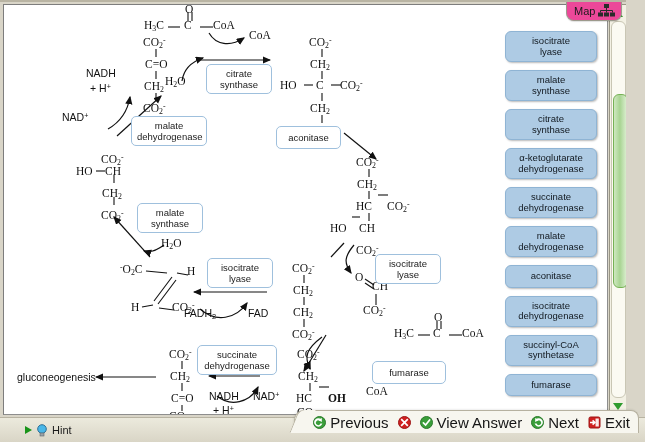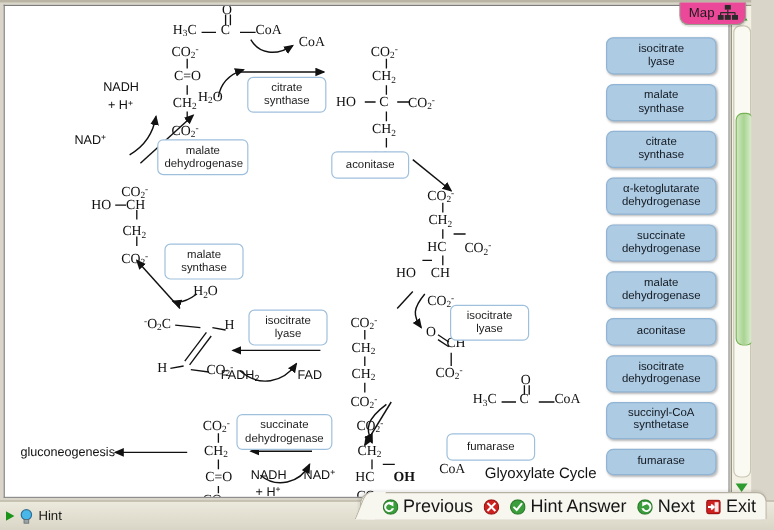--- a/index.html
+++ b/index.html
@@ -97,21 +97,21 @@
 
   svg.overlay{position:absolute;left:0;top:0;width:603px;height:409px;pointer-events:none;}
 
   
   .hintbar{
     position:absolute;left:0;bottom:0;width:645px;height:24px;
     background:linear-gradient(to bottom,#eceadd,#d9d5c6);
     border-top:1px solid #b8b3a2;
     display:flex;align-items:center;
   }
-  .hint-item{display:flex;align-items:center;gap:4px;padding-left:5px;font-size:11px;color:#1a1a1a;}
+  .hint-item{display:flex;align-items:center;gap:4px;padding-left:25px;font-size:11px;color:#1a1a1a;}
   .hint-tri{width:0;height:0;border-top:4px solid transparent;border-bottom:4px solid transparent;border-left:7px solid #199419;}
 
   .navbar{
     position:absolute;right:6px;bottom:9px;
     height:22px;
     background:#f7f6ef;
     border:1px solid #b6b1a0;
     border-bottom:none;
     border-radius:10px 8px 0 0;
     padding:0 8px 0 18px;
@@ -307,21 +307,20 @@
     <span class="chem m" style="left:166px;top:365px;">CH<sub>2</sub></span>
     <span class="chem m" style="left:167px;top:387px;">C=O</span>
     <span class="chem m" style="left:165px;top:405px;">CO<sup>-</sup></span>
 
     <span class="lbl" style="left:205px;top:385px;">NADH</span>
     <span class="lbl" style="left:209px;top:399px;">+ H<sup>+</sup></span>
     <span class="lbl" style="left:249px;top:385px;">NAD<sup>+</sup></span>
 
     <span class="gluco" style="left:13px;top:366px;">gluconeogenesis</span>
 
-    <span class="title" style="left:400px;top:382px;">Glyoxylate Cycle</span>
 
     <div class="ansbox" style="left:202px;top:59px;width:66px;">
       <div>citrate</div>
       <div>synthase</div>
     </div>
 
     <div class="ansbox" style="left:127px;top:111px;width:76px;">
       <div>malate</div>
       <div>dehydrogenase</div>
     </div>
@@ -450,21 +449,21 @@
       <svg class="ico" viewBox="0 0 13 13">
         <circle cx="6.5" cy="6.5" r="6" fill="#cf2020" stroke="#9c1515"></circle>
         <path d="M3.2,3.2 L9.8,9.8 M9.8,3.2 L3.2,9.8" stroke="#fff" stroke-width="1.7"></path>
       </svg>
     </div>
     <div class="navitem">
       <svg class="ico" viewBox="0 0 13 13">
         <circle cx="6.5" cy="6.5" r="6" fill="#3a9e3a" stroke="#2c7a2c"></circle>
         <path d="M3.4,6.8 L5.6,9 L9.6,3.9" stroke="#fff" stroke-width="1.7" fill="none" stroke-linecap="round"></path>
       </svg>
-      <span>Hint Answer</span>
+      <span>View Answer</span>
     </div>
     <div class="navitem">
       <svg class="ico" viewBox="0 0 13 13">
         <circle cx="6.5" cy="6.5" r="6" fill="#3a9e3a" stroke="#2c7a2c"></circle>
         <path d="M4.8,3.3 A4.2,4.2 0 1 1 3.6,7.6 L5.6,7.6 A2.3,2.3 0 1 0 6.1,5.1 Z" fill="#fff"></path>
         <path d="M4.2,2 L4.2,6 L7.8,4 Z" fill="#fff"></path>
       </svg>
       <span>Next</span>
     </div>
     <div class="navitem">

